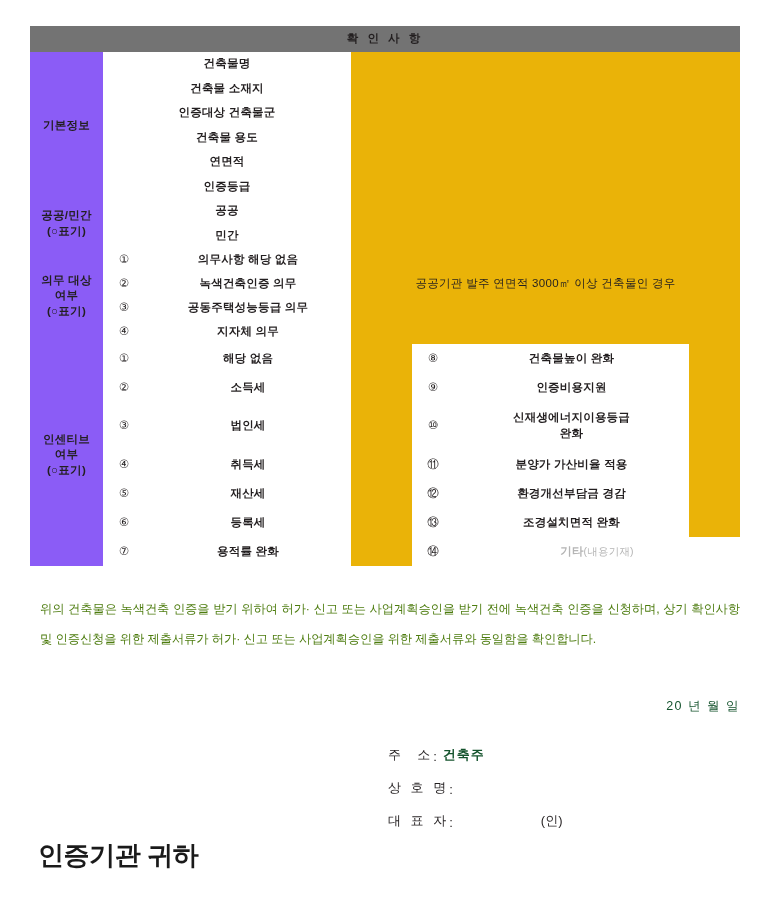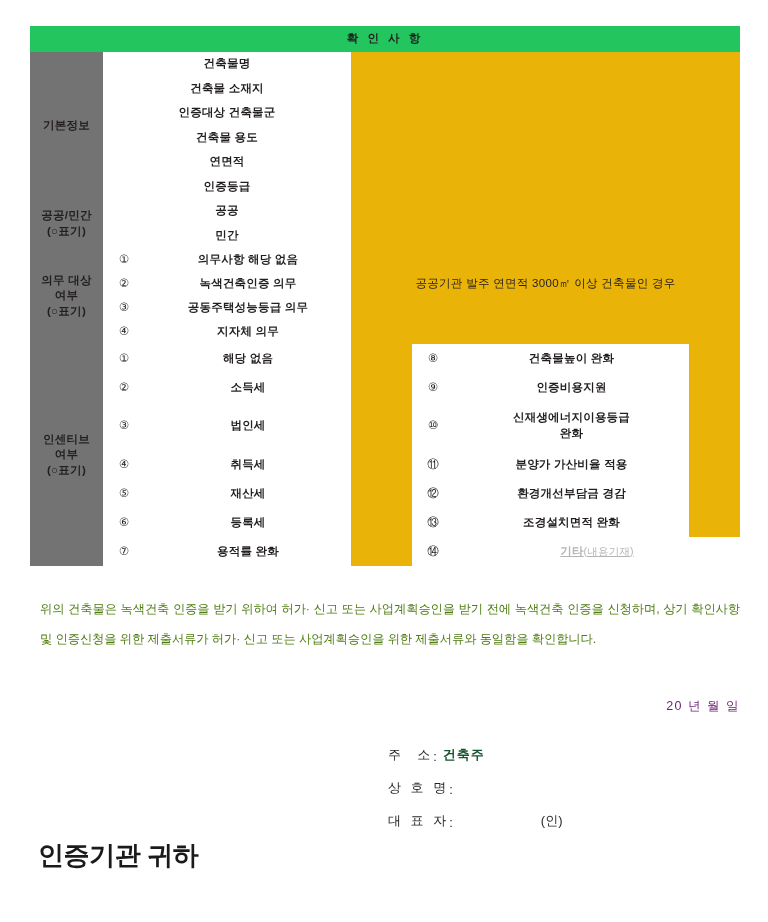--- a/index.html
+++ b/index.html
@@ -40,30 +40,30 @@
   .frame-bottom { border-bottom: 1.6px solid #4d4d4d; }
   .frame-left   { border-left: 1.6px solid #4d4d4d; }
   .frame-right  { border-right: 1.6px solid #4d4d4d; }
 
   .sec-top { border-top: 1.4px solid #4d4d4d; }
   .vline-l { border-left: 1.4px solid #4d4d4d; }
   .vline-r { border-right: 1.4px solid #4d4d4d; }
   .dot-top { border-top: 1px dotted #b0b0b0; }
 
   .hdr-cell {
-    background: #22c55e;
+    background: #737373;
     height: 26px;
     font-size: 12.5px;
     font-weight: bold;
     letter-spacing: 3px;
     text-align: center;
   }
 
   .label-cell {
-    background: #737373;
+    background: #8b5cf6;
     font-size: 11.5px;
     font-weight: bold;
     text-align: center;
     letter-spacing: 0.3px;
     line-height: 1.55;
   }
 
   .num-cell {
     font-size: 11.5px;
     width: 42px;
@@ -81,21 +81,20 @@
   .note-text {
     color: #bcbcbc;
     font-size: 11px;
     font-weight: normal;
     letter-spacing: 0.3px;
   }
   .muted-sub {
     color: #b5b5b5;
     font-weight: normal;
     font-size: 10.5px;
-    text-decoration: underline;
   }
 
   .r-basic   { height: 24.5px; }
   .r-pubpri  { height: 24.5px; }
   .r-duty    { height: 24px; }
   .r-inc     { height: 29px; }
   .r-inc-tall{ height: 48px; }
 
   
   .para {
@@ -110,21 +109,21 @@
     text-align: justify;
   }
 
   
   .date-line {
     position: absolute;
     right: 28px;
     top: 698px;
     font-size: 12.5px;
     letter-spacing: 1.5px;
-    color: #701a75;
+    color: #14532d;
   }
   .sig-block {
     position: absolute;
     left: 388px;
     top: 731px;
     font-size: 13px;
     color: #231f20;
   }
   .sig-row {
     height: 33px;

